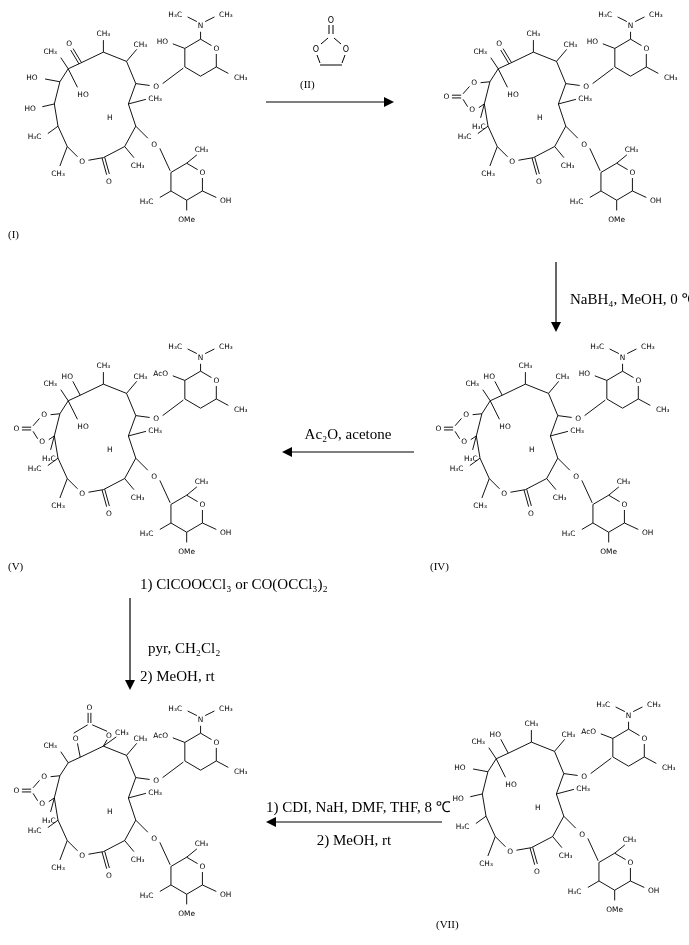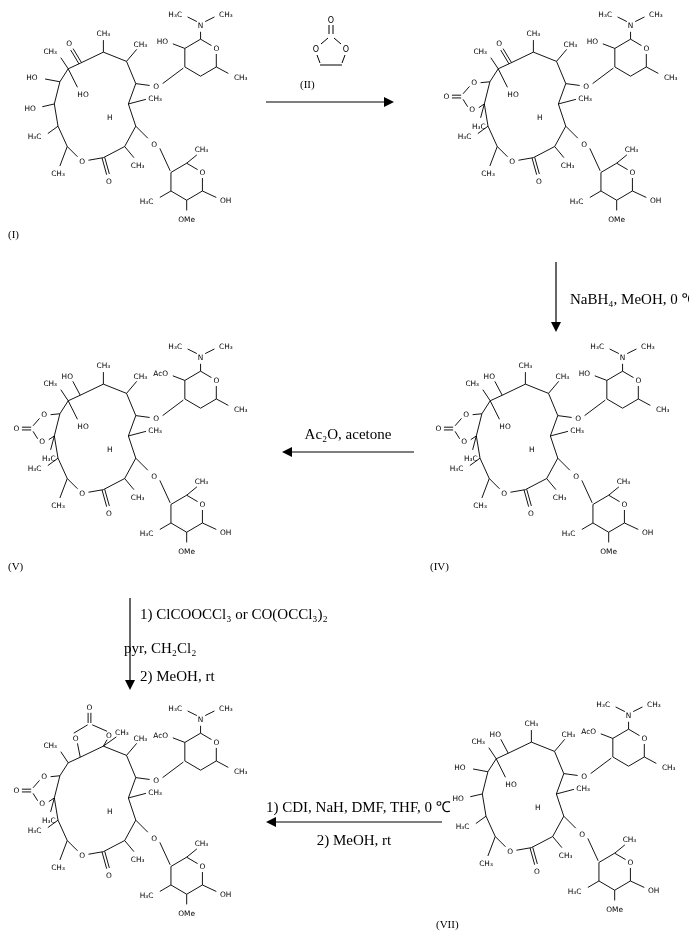--- a/index.html
+++ b/index.html
@@ -595,24 +595,24 @@
   <svg class="arrow" style="left:282px;top:444px;" width="132" height="16">
     <line x1="132" y1="8" x2="10" y2="8"></line>
     <polygon points="10,3 0,8 10,13"></polygon>
   </svg>
   <div class="cond center" style="left:282px;top:426px;width:132px;text-align:center;">Ac₂O, acetone</div>
 
   <svg class="arrow" style="left:122px;top:598px;" width="16" height="92">
     <line x1="8" y1="0" x2="8" y2="82"></line>
     <polygon points="3,82 8,92 13,82"></polygon>
   </svg>
-  <div class="cond" style="left:140px;top:606px;">1) ClCOOCCl₃ or  CO(OCCl₃)₂</div>
-  <div class="cond" style="left:124px;top:640px;">pyr, CH₂Cl₂</div>
+  <div class="cond" style="left:140px;top:576px;">1) ClCOOCCl₃ or  CO(OCCl₃)₂</div>
+  <div class="cond" style="left:148px;top:640px;">pyr, CH₂Cl₂</div>
   <div class="cond" style="left:140px;top:668px;">2) MeOH, rt</div>
 
   <svg class="arrow" style="left:266px;top:814px;" width="176" height="16">
     <line x1="176" y1="8" x2="10" y2="8"></line>
     <polygon points="10,3 0,8 10,13"></polygon>
   </svg>
-  <div class="cond center" style="left:266px;top:796px;width:176px;">1) CDI, NaH, DMF, THF, 0 ℃</div>
+  <div class="cond center" style="left:266px;top:796px;width:176px;">1) CDI, NaH, DMF, THF, 8 ℃</div>
   <div class="cond center" style="left:266px;top:832px;width:176px;">2) MeOH, rt</div>
 
 </div>
 
 </body></html>

